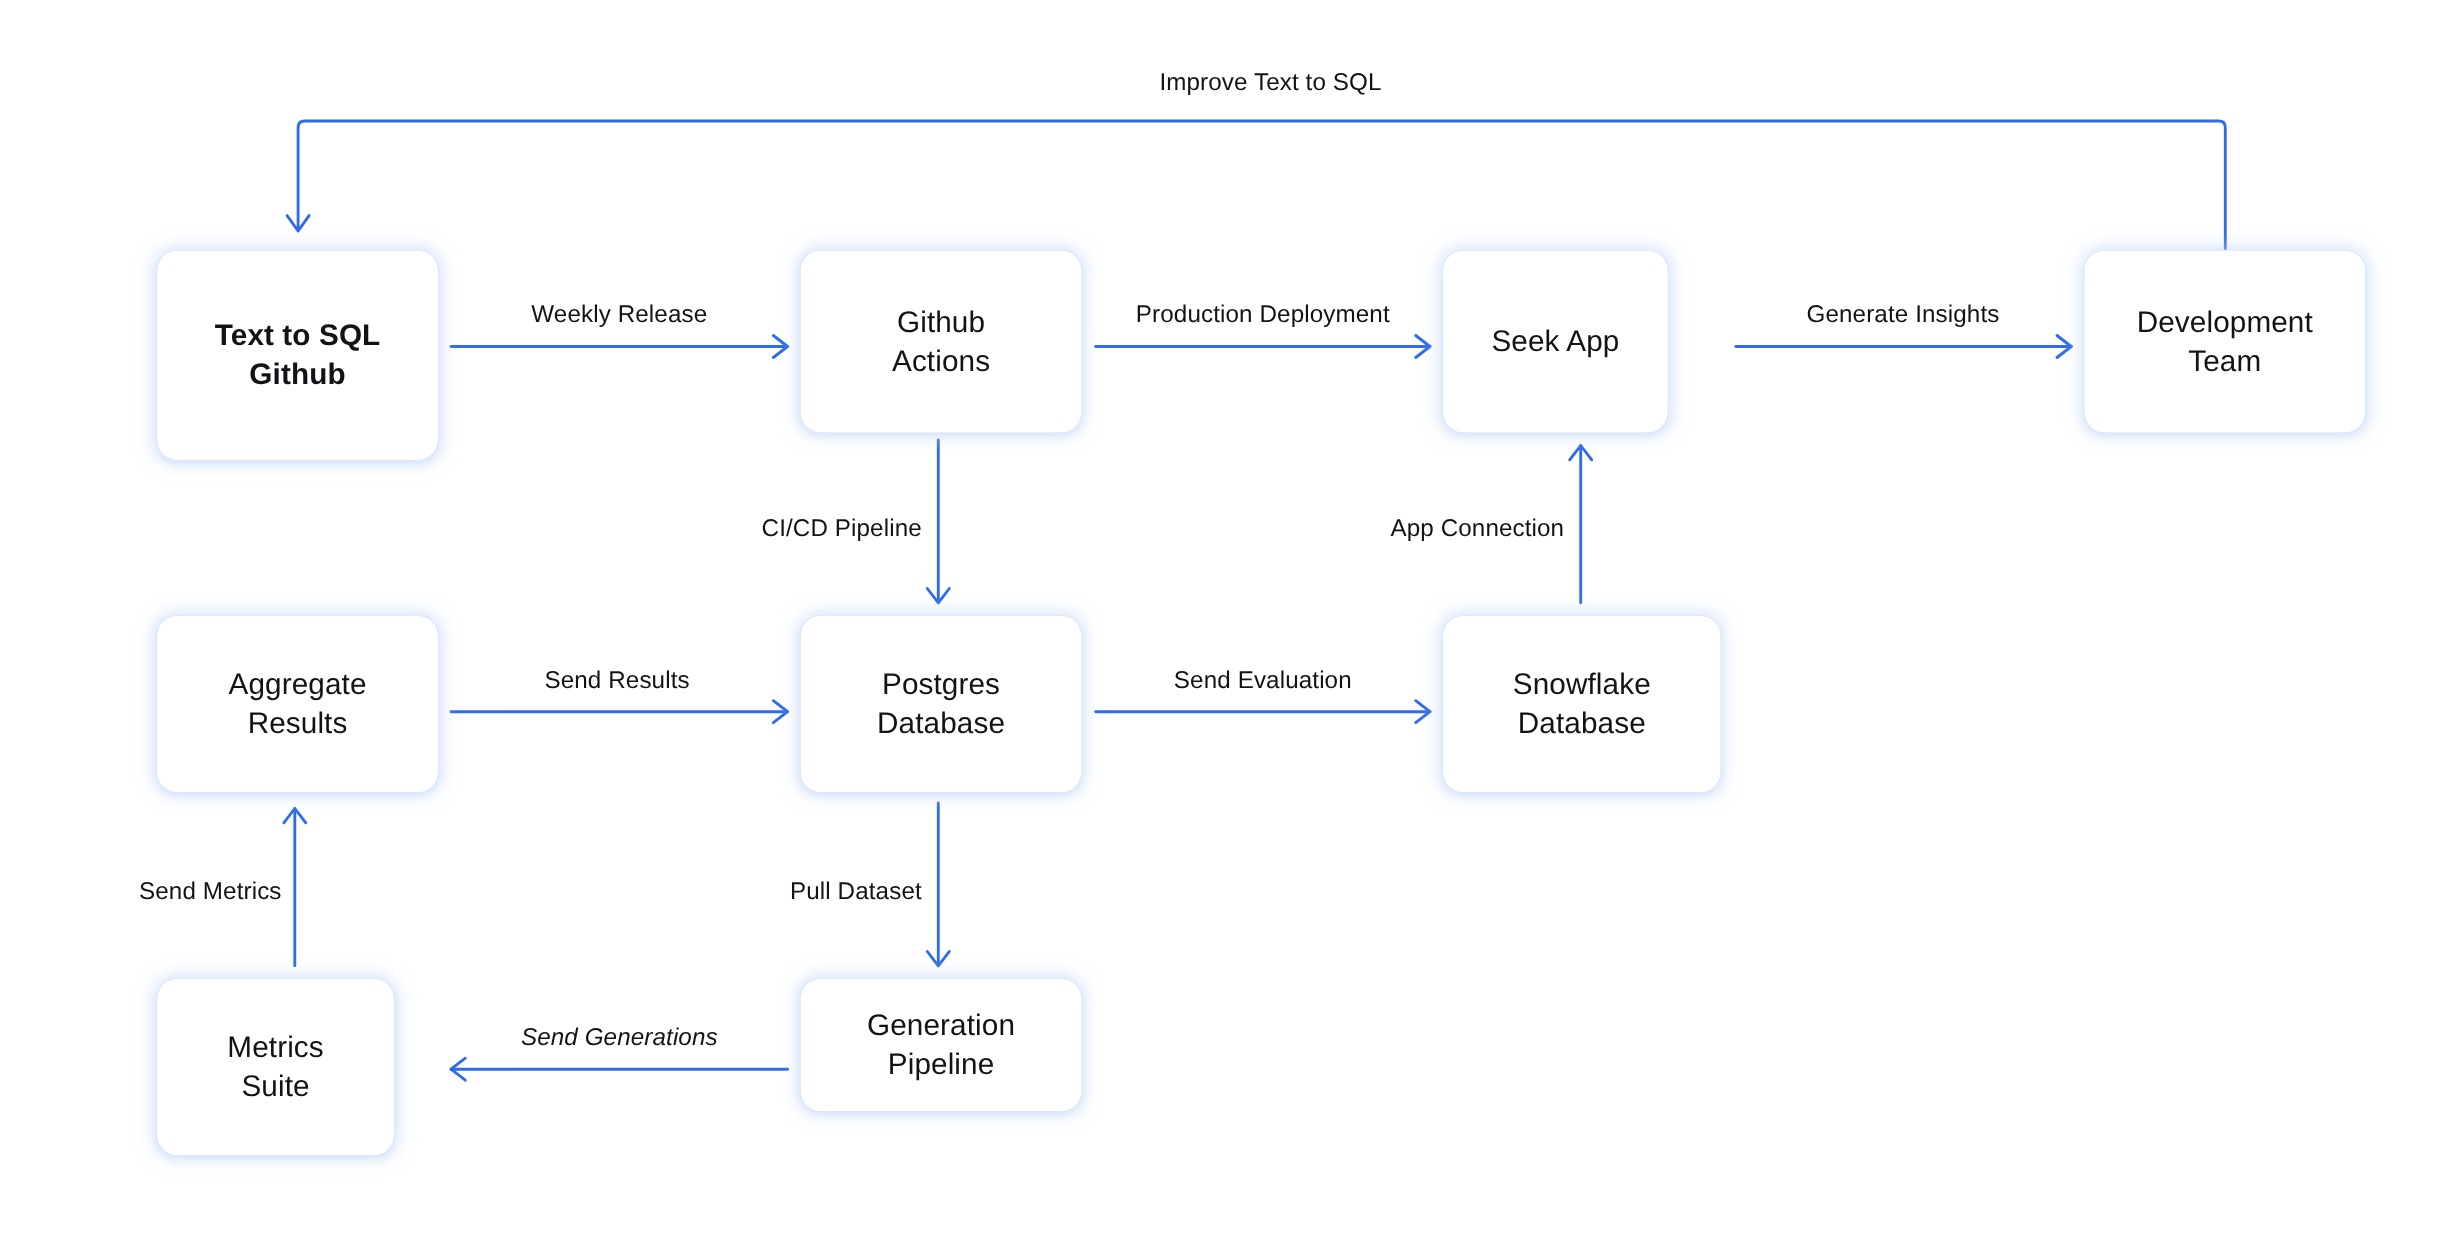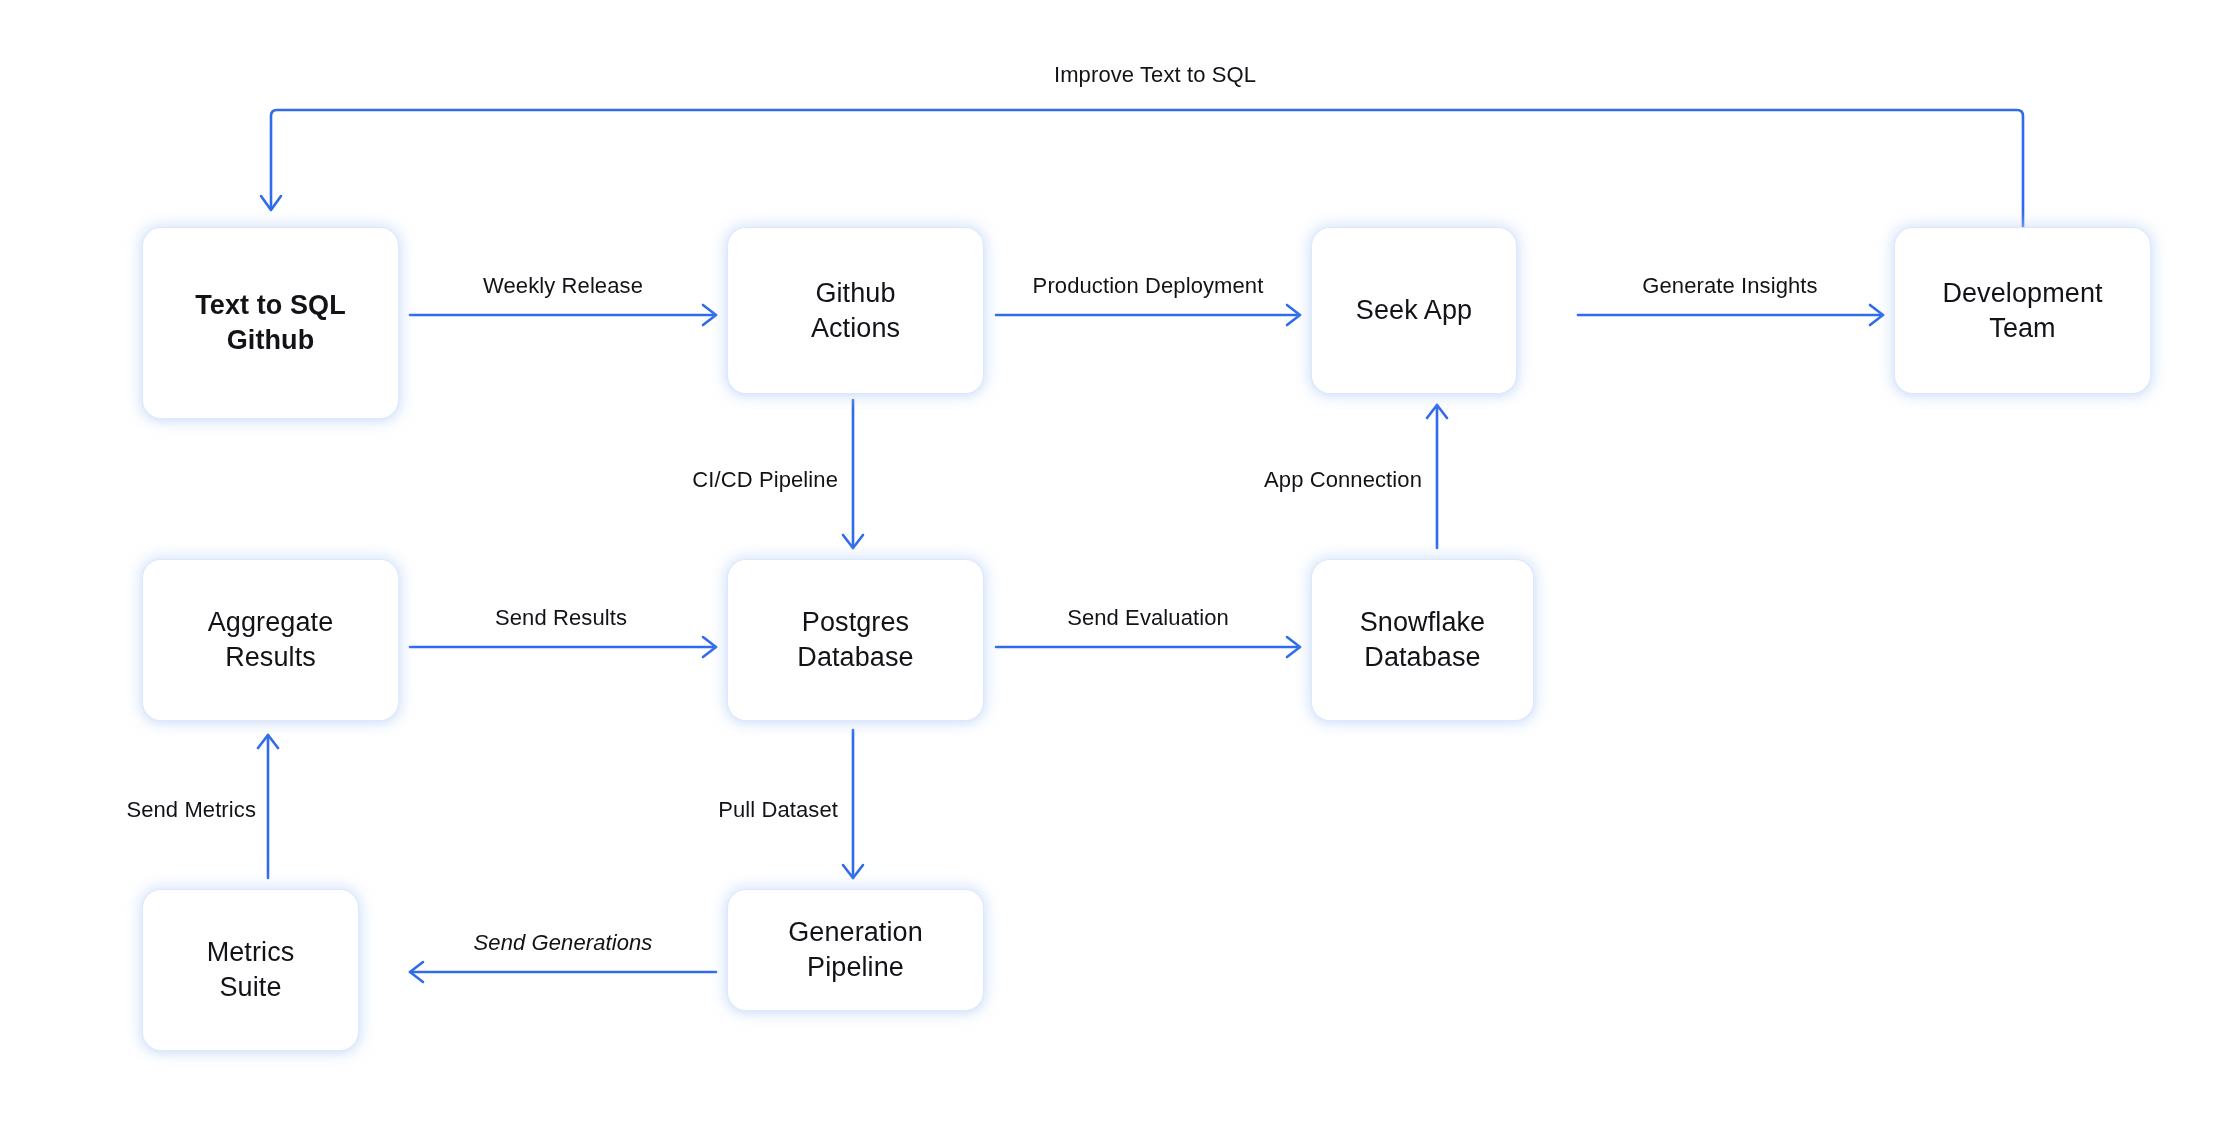--- a/index.html
+++ b/index.html
@@ -138,21 +138,21 @@
 Team</div>
     </div>
     <div class="node" style="left: 143px; top: 560px; width: 255px; height: 160px;">
       <div class="node-label">Aggregate
 Results</div>
     </div>
     <div class="node" style="left: 728px; top: 560px; width: 255px; height: 160px;">
       <div class="node-label">Postgres
 Database</div>
     </div>
-    <div class="node" style="left: 1312px; top: 560px; width: 221px; height: 160px;">
+    <div class="node" style="left: 1312px; top: 560px; width: 252px; height: 160px;">
       <div class="node-label">Snowflake
 Database</div>
     </div>
     <div class="node" style="left: 143px; top: 890px; width: 215px; height: 160px;">
       <div class="node-label">Metrics
 Suite</div>
     </div>
     <div class="node" style="left: 728px; top: 890px; width: 255px; height: 120px;">
       <div class="node-label">Generation
 Pipeline</div>

